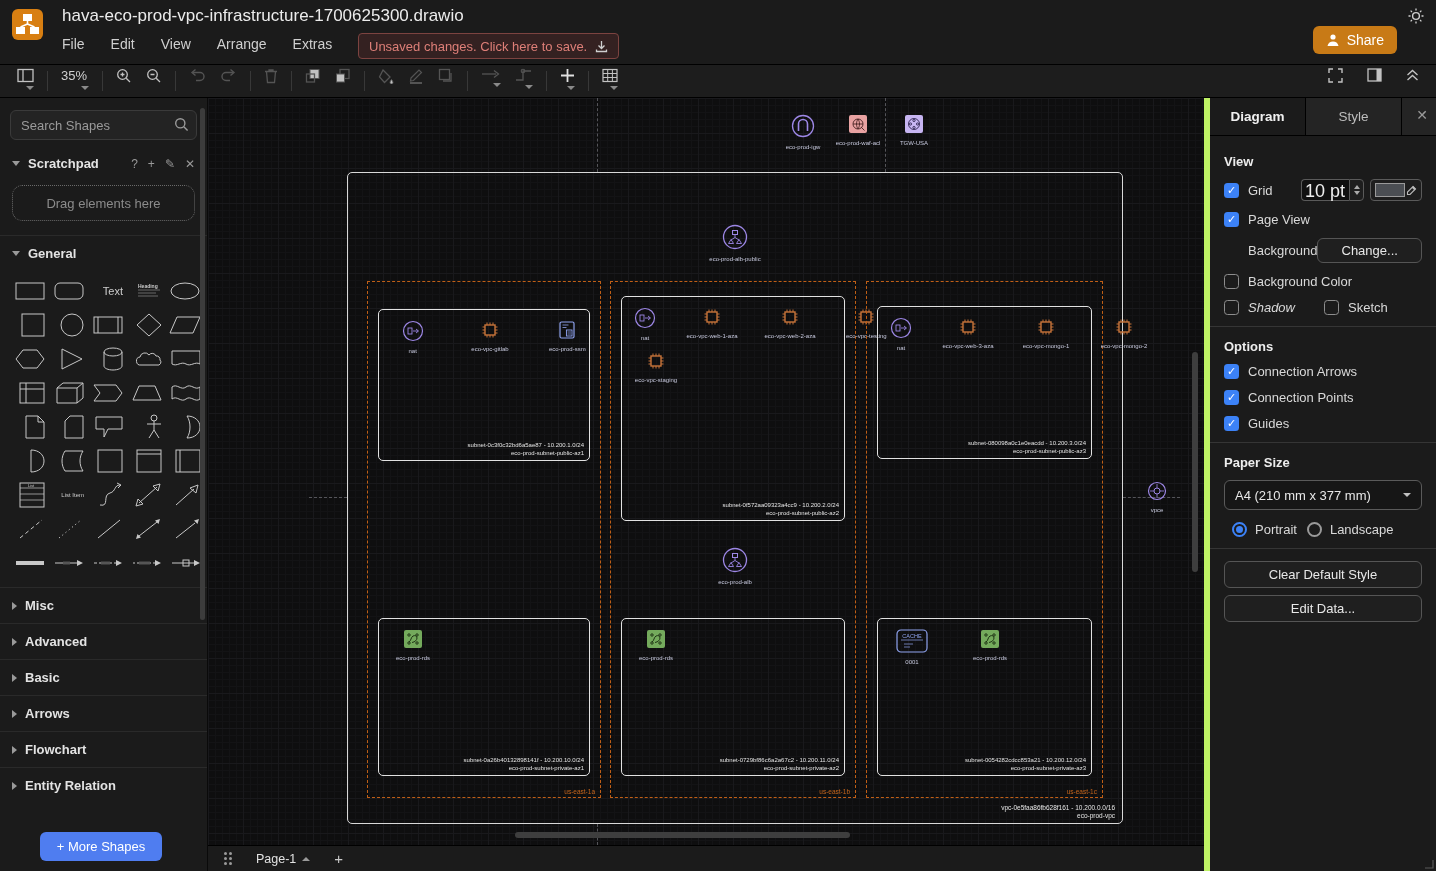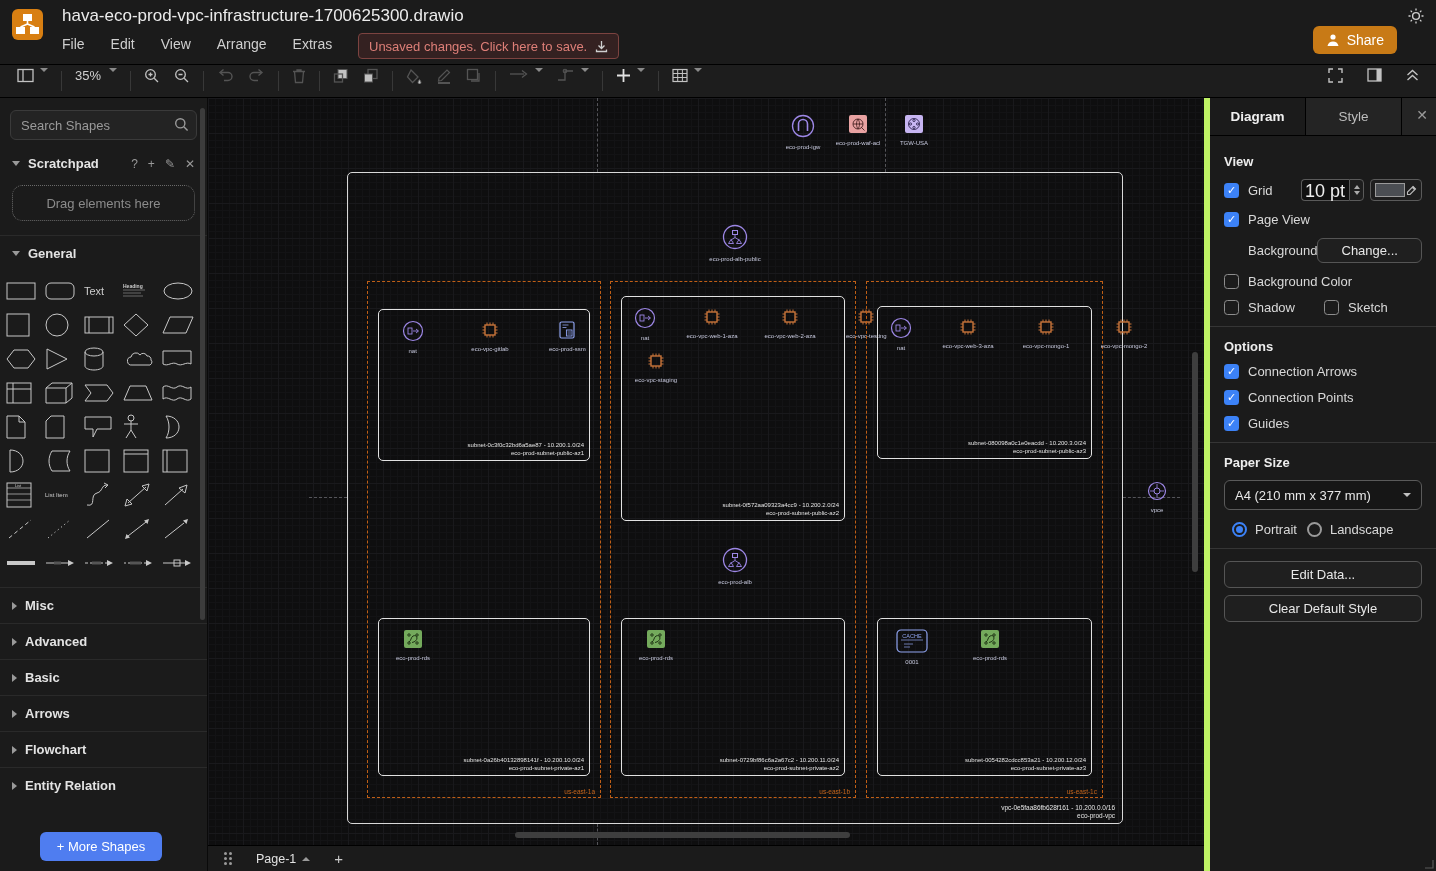--- a/index.html
+++ b/index.html
@@ -14,21 +14,21 @@
   .menubar span { cursor:default; }
   .unsaved { position:absolute; left:358px; top:33px; height:26px; display:flex; align-items:center; gap:8px;
     padding:0 10px; background:#342121; border:1px solid #7c4340; border-radius:4px; color:#de7f78; font-size:13px; }
   .theme-toggle { position:absolute; right:10px; top:6px; width:20px; height:20px; }
   .share { position:absolute; right:39px; top:26px; height:28px; display:flex; align-items:center; gap:7px;
     padding:0 13px; background:#c87a16; border-radius:6px; color:#fff; font-size:14px; font-weight:500; }
 
   
   .toolbar { position:absolute; left:0; top:64px; width:100%; height:34px; background:#1d1d1d;
     border-top:1px solid #000; border-bottom:1px solid #000; display:flex; align-items:center; padding:0 10px; }
-  .tb { display:flex; align-items:flex-start; gap:3px; padding:0 7px; height:26px; border-radius:4px; }
+  .tb { display:flex; align-items:flex-end; gap:3px; padding:0 7px; height:26px; border-radius:4px;flex-direction:column; }
   .tb svg { display:block; }
   .tbdiv { width:1px; height:20px; background:#383838; margin:0 6px; }
   .zoomlabel { font-size:13px; color:#d0d0d0; padding-right:2px; }
   .caret { width:0; height:0; border-left:4px solid transparent; border-right:4px solid transparent; border-top:4px solid #8a8a8a; margin-left:3px; }
   .tb.disabled svg * { stroke:#545454 !important; }
   .tb-right { margin-left:auto; display:flex; align-items:center; gap:10px; }
 
   
   .sidebar { position:absolute; left:0; top:98px; width:208px; height:773px; background:#1b1b1b; border-right:1px solid #0a0a0a; }
   .search-wrap { position:relative; margin:12px 10px 6px 10px; }
@@ -38,21 +38,21 @@
   .search-ic { position:absolute; right:8px; top:7px; }
   .sect { display:flex; align-items:center; gap:8px; padding:10px 12px; font-size:13px; font-weight:700; color:#e3e3e3;
     border-top:1px solid #2a2a2a; }
   .sect.first { border-top:none; }
   .tri-d { width:0;height:0;border-left:4px solid transparent;border-right:4px solid transparent;border-top:5px solid #9a9a9a; }
   .tri-r { width:0;height:0;border-top:4px solid transparent;border-bottom:4px solid transparent;border-left:5px solid #9a9a9a; }
   .scratch-tools { margin-left:auto; display:flex; gap:10px; color:#9a9a9a; font-size:12px; font-weight:400; }
   .dropzone { margin:4px 12px 14px 12px; height:36px; border:1.5px dotted #6a6a6a; border-radius:10px;
     display:flex; align-items:center; justify-content:center; color:#8b8b8b; font-size:13px; }
   .shape-grid { display:grid; grid-template-columns:repeat(5,1fr); row-gap:2px; padding:4px 6px 8px 6px; }
-  .shp { height:32px; display:flex; align-items:center; justify-content:flex-start; color:#c9c9c9; }
+  .shp { height:32px; display:flex; align-items:center; justify-content:flex-end; color:#c9c9c9; }
   .shp svg { display:block; }
   .shp .txt { font-size:11px; color:#cdcdcd; }
   .shp .heading { font-size:5px; color:#cdcdcd; font-weight:700; text-align:left; line-height:4px; }
   .shp .li { font-size:6px; color:#cdcdcd; }
   .more-shapes { position:absolute; left:40px; bottom:10px; width:122px; height:29px; background:#4f7df0; border:none;
     border-radius:6px; color:#fff; font-size:13px; font-weight:500; }
   .side-scroll { position:absolute; right:2px; top:10px; width:5px; height:512px; background:#3c3c3c; border-radius:3px; }
 
   
   .canvas { position:absolute; left:208px; top:98px; width:996px; height:747px; background-color:#0e0e0f;
@@ -926,21 +926,21 @@
         <button class="btn change-btn">Change...</button>
       </div>
 
       <div class="rrow">
         <span class="cb off"></span>
         <span>Background Color</span>
       </div>
 
       <div class="rrow">
         <span class="cb off"></span>
-        <span style="width:76px;">Shadow</span>
+        <span style="width:76px;font-style:italic;">Shadow</span>
         <span class="cb off"></span>
         <span>Sketch</span>
       </div>
 
       <div class="rdiv"></div>
       <div class="rtitle">Options</div>
 
       <div class="rrow">
           <span class="cb on">✓</span>
           <span>Connection Arrows</span>
@@ -965,22 +965,22 @@
       <div class="rrow" style="margin-left:8px;">
         <span class="radio on">
             <i></i>
           </span>
         <span style="margin-right:10px;">Portrait</span>
         <span class="radio off"></span>
         <span>Landscape</span>
       </div>
 
       <div class="rdiv"></div>
+      <button class="btn wide-btn">Clear Default Style</button>
       <button class="btn wide-btn">Edit Data...</button>
-      <button class="btn wide-btn">Clear Default Style</button>
     </div>
   </div>
 
   <div class="footer">
     <span class="pages-ic">
         <i></i>
         <i></i>
         <i></i>
         <i></i>
         <i></i>

